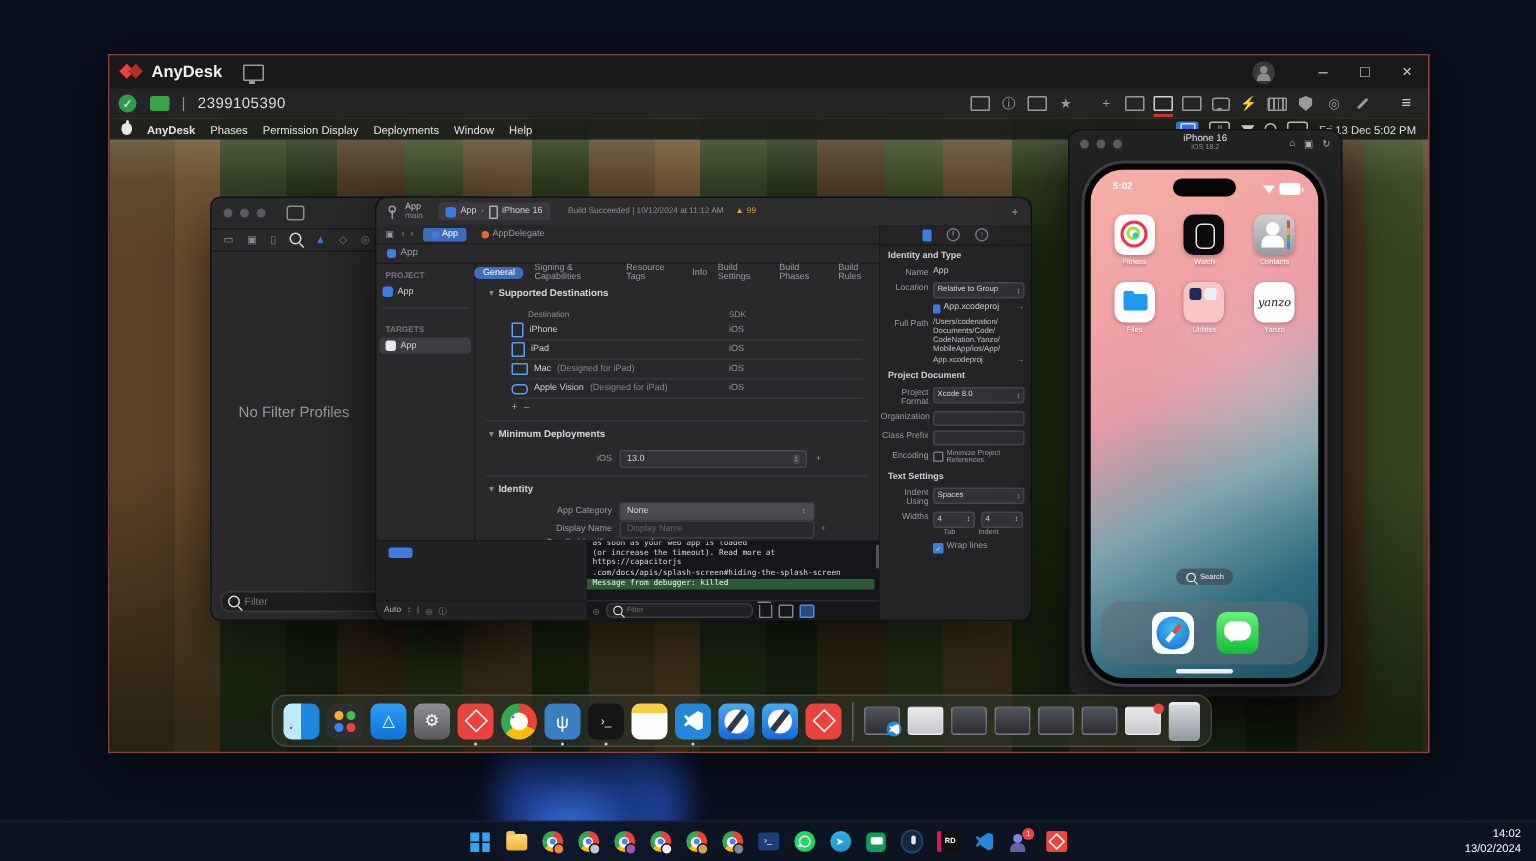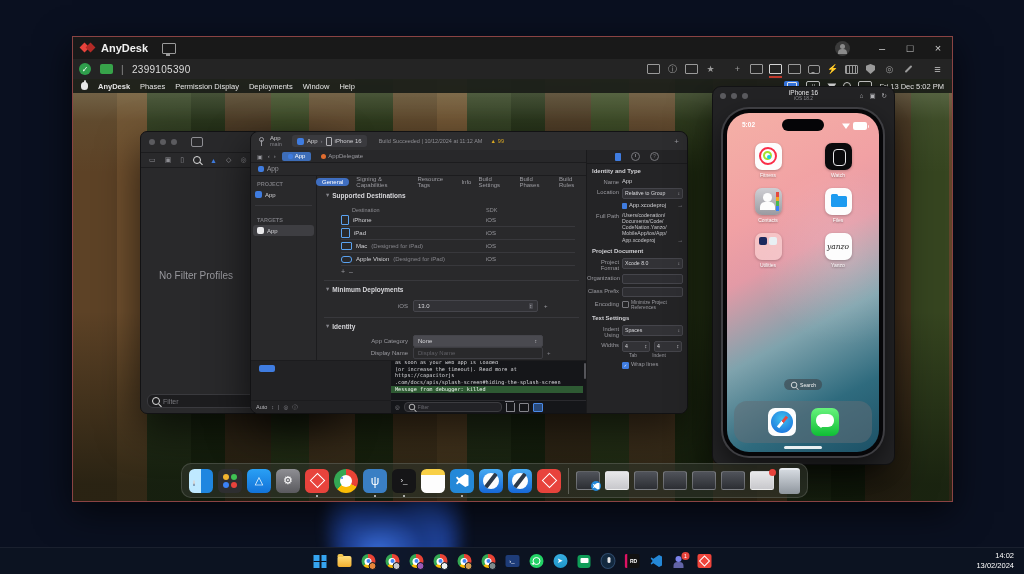--- a/index.html
+++ b/index.html
@@ -186,21 +186,21 @@
          box-shadow:0 0 0 2px #3e3e42,0 10px 26px rgba(0,0,0,.6)}
   .screen{position:absolute;inset:4px;border-radius:22px;overflow:hidden;
     background:radial-gradient(circle 150px at 78% 42%,rgba(255,255,255,.16),transparent 60%),
       linear-gradient(152deg,#f5b0a6 0%,#f1a1a4 28%,#e39aa6 42%,#7fa3ad 62%,#2f6b7e 82%,#1c5065 100%)}
   .island{position:absolute;left:50%;transform:translateX(-50%);top:6px;width:42px;height:12px;background:#050507;border-radius:7px}
   .stime{position:absolute;left:15px;top:8px;font-size:6.5px;font-weight:bold;color:#fff}
   .sstat{position:absolute;right:12px;top:9px;display:flex;gap:3px;align-items:center}
   .swifi{width:8px;height:6px;background:#fff;clip-path:polygon(50% 100%,0 10%,100% 10%)}
   .batt{width:12px;height:6px;border:1px solid rgba(255,255,255,.8);border-radius:2px;position:relative;background:#fff}
   .batt::after{content:"";position:absolute;right:-3px;top:1.5px;width:1.5px;height:3px;background:rgba(255,255,255,.8);border-radius:0 1px 1px 0}
-  .grid{position:absolute;left:6px;right:6px;top:30px;display:grid;grid-template-columns:repeat(2,1fr);row-gap:10px}
+  .grid{position:absolute;left:6px;right:6px;top:30px;display:grid;grid-template-columns:repeat(3,1fr);row-gap:10px}
   .appc{display:flex;flex-direction:column;align-items:center;gap:2px}
   .appi{width:27px;height:27px;border-radius:7px;position:relative;box-shadow:0 1px 3px rgba(0,0,0,.25)}
   .appl{font-size:5px;color:#fff;text-shadow:0 1px 2px rgba(0,0,0,.45)}
   .ring1{position:absolute;left:4px;top:4px;width:14px;height:14px;border:2.5px solid #fa2d48;border-radius:50%}
   .ring2{position:absolute;left:2px;top:2px;width:9px;height:9px;border:2.5px solid #a5e12f;border-radius:50%;box-sizing:border-box}
   .ring3{position:absolute;left:2px;top:2px;width:4px;height:4px;border:2px solid #16cde2;border-radius:50%;box-sizing:border-box}
   .watchface{position:absolute;left:8px;top:6px;width:11px;height:15px;border:1.5px solid #e8e8ea;border-radius:4px}
   .contactp{position:absolute;left:8px;top:5px;width:9px;height:9px;border-radius:50%;background:#fdfdfd}
   .contactb{position:absolute;left:5px;top:14px;width:15px;height:8px;border-radius:5px 5px 0 0;background:#fdfdfd}
   .ctabs{position:absolute;right:3px;top:4px;width:2.5px;height:19px;background:linear-gradient(180deg,#e5493f 0 25%,#f5a623 25% 50%,#49b84f 50% 75%,#3b82f6 75%)}

